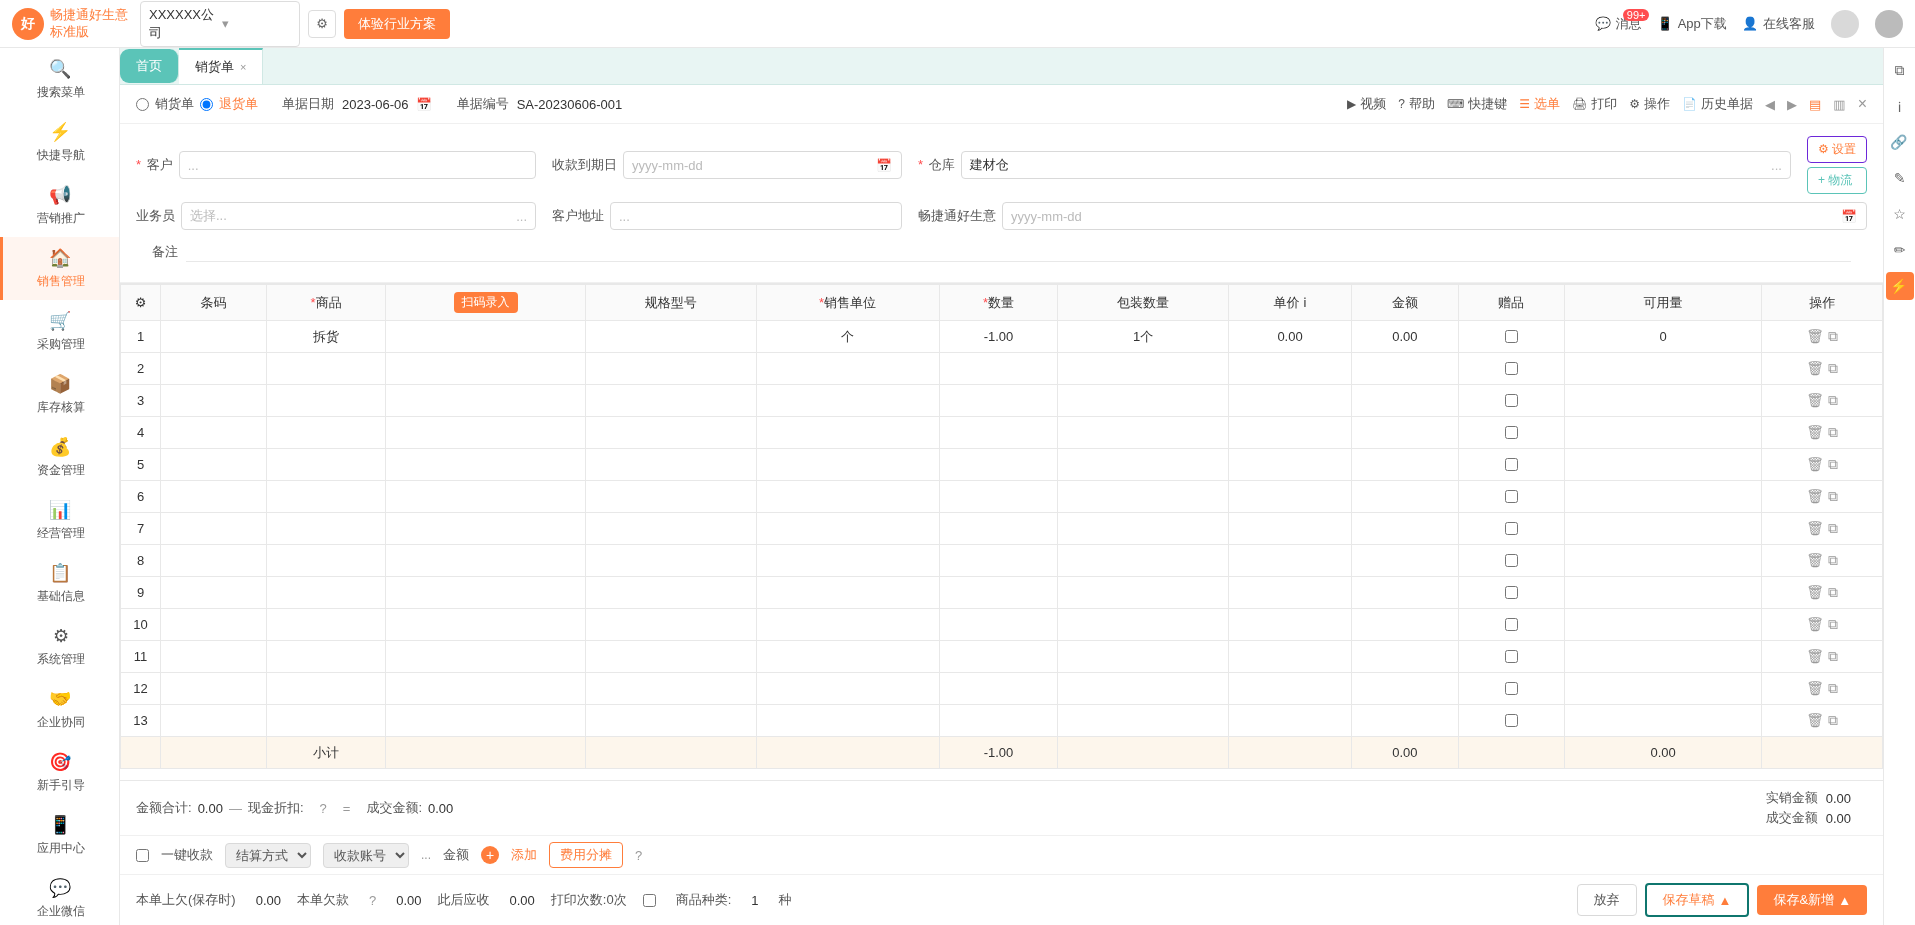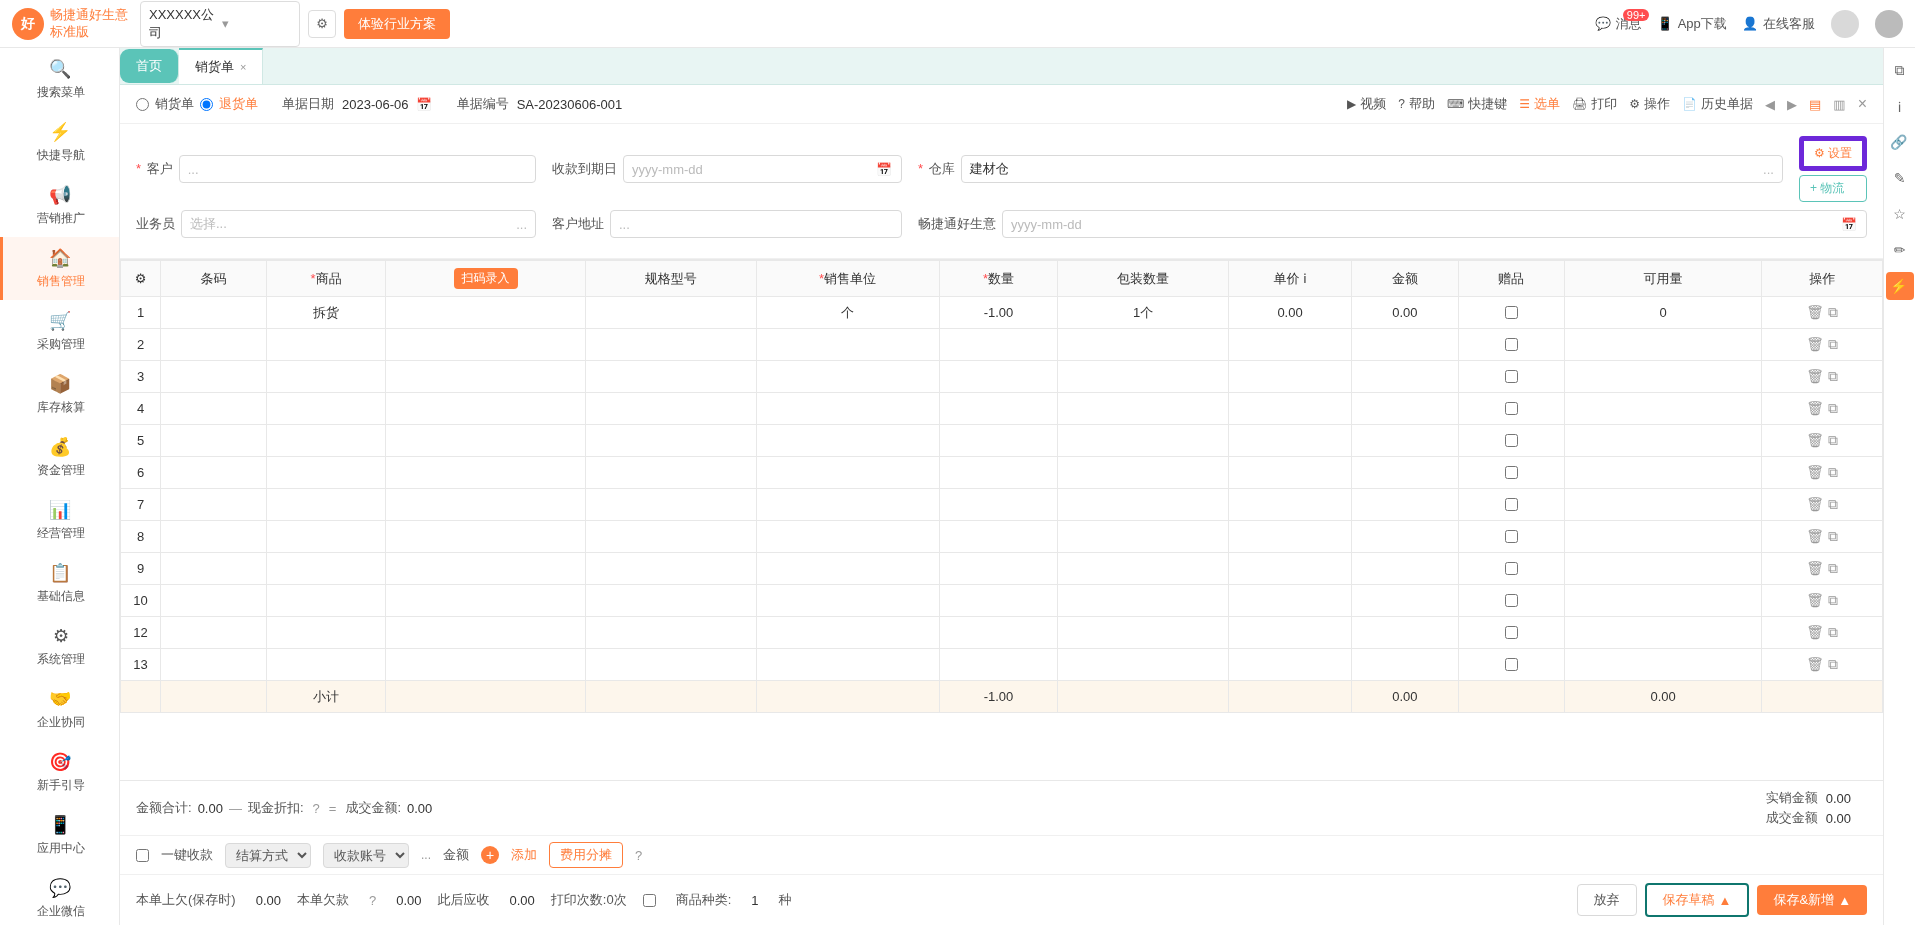--- a/index.html
+++ b/index.html
@@ -60,41 +60,41 @@
 
     
     .fields-area { padding: 12px 16px; border-bottom: 1px solid #f0f0f0; flex-shrink: 0; }
     .fields-row { display: flex; align-items: center; gap: 16px; margin-bottom: 8px; }
     .field-group { display: flex; align-items: center; gap: 6px; flex: 1; }
     .field-label { color: #555; white-space: nowrap; }
     .field-required { color: #ff4d4f; margin-right: 2px; }
     .field-input { border: 1px solid #d9d9d9; border-radius: 4px; padding: 4px 8px; flex: 1; color: #333; cursor: pointer; display: flex; align-items: center; justify-content: space-between; min-width: 120px; height: 28px; }
     .field-input .dots { color: #bbb; }
     .field-input.placeholder { color: #bbb; }
-    .setting-btn { background: #fff; border: 5px solid #6d28d9; color: #ff7d3b; border-radius: 4px; padding: 4px 10px; cursor: pointer; font-size: 12px; display: flex; align-items: center; gap: 4px; }
+    .setting-btn { background: #fff; border: 1px solid #6d28d9; color: #ff7d3b; border-radius: 4px; padding: 4px 10px; cursor: pointer; font-size: 12px; display: flex; align-items: center; gap: 4px; }
     .logistics-btn { background: #fff; border: 1px solid #5bc4b8; color: #5bc4b8; border-radius: 4px; padding: 4px 10px; cursor: pointer; font-size: 12px; display: flex; align-items: center; gap: 4px; }
 
     
     .table-container { flex: 1; overflow: auto; border-top: 1px solid #e8e8e8; }
     .data-table { width: 100%; border-collapse: collapse; }
     .data-table th { background: #fafafa; border: 1px solid #e8e8e8; padding: 7px 8px; text-align: center; color: #333; white-space: nowrap; font-weight: 500; position: sticky; top: 0; z-index: 1; }
     .data-table td { border: 1px solid #e8e8e8; padding: 6px 8px; text-align: center; color: #333; height: 32px; }
     .row-num { color: #999; width: 40px; }
     .subtotal-row td { background: #fdf6ec; font-weight: 500; }
     .red { color: #ff4d4f; }
     .scan-btn { background: #ff7d3b; color: #fff; border: none; border-radius: 4px; padding: 2px 8px; font-size: 12px; cursor: pointer; }
     .required-star { color: #ff4d4f; }
     .checkbox-cell { display: flex; justify-content: center; }
     input[type="checkbox"] { cursor: pointer; }
     .action-icons { display: flex; gap: 4px; justify-content: center; }
     .action-icon { cursor: pointer; color: #999; font-size: 14px; }
 
     
     .bottom-bar { border-top: 1px solid #e8e8e8; background: #fff; flex-shrink: 0; }
-    .summary-row { display: flex; align-items: center; padding: 8px 16px; gap: 9px; border-bottom: 1px solid #f0f0f0; }
+    .summary-row { display: flex; align-items: center; padding: 8px 16px; gap: 16px; border-bottom: 1px solid #f0f0f0; }
     .summary-item { display: flex; align-items: center; gap: 6px; color: #555; }
     .summary-value { color: #333; font-weight: 500; }
     .dash-sep { color: #999; }
     .equals { color: #999; }
 
     .payment-row { display: flex; align-items: center; padding: 6px 16px; gap: 12px; border-bottom: 1px solid #f0f0f0; }
     .payment-checkbox { cursor: pointer; }
     .payment-label { color: #555; }
     .payment-select { border: 1px solid #d9d9d9; border-radius: 4px; padding: 3px 6px; color: #555; cursor: pointer; }
     .add-btn { background: #ff7d3b; color: #fff; border: none; border-radius: 50%; width: 18px; height: 18px; display: flex; align-items: center; justify-content: center; cursor: pointer; font-size: 14px; }
@@ -319,20 +319,24 @@
           </div>
           <div class="field-group">
             <span class="field-label">畅捷通好生意</span>
             <div class="field-input placeholder">
               <span>yyyy-mm-dd</span>
               <span>📅</span>
             </div>
           </div>
         </div>
 
+        <div class="remarks-row">
+          <span class="remarks-label">备注</span>
+          <input class="remarks-input" type="text" style="">
+        </div>
       </div>
 
       <div class="table-container">
         <table class="data-table">
           <thead>
             <tr>
               <th>⚙</th>
               <th>条码</th>
               <th><span class="required-star">*</span>商品</th>
               <th><button class="scan-btn">扫码录入</button></th>
@@ -582,20 +586,44 @@
                 </td>
                 <td></td>
                 <td>
                   <div class="action-icons">
                     <span class="action-icon">🗑</span>
                     <span class="action-icon">⧉</span>
                   </div>
                 </td>
               </tr>
             <tr>
+                <td class="row-num">11</td>
+                <td></td>
+                <td></td>
+                <td></td>
+                <td></td>
+                <td></td>
+                <td></td>
+                <td></td>
+                <td></td>
+                <td></td>
+                <td>
+                  <div class="checkbox-cell">
+                    <input type="checkbox" style="">
+                  </div>
+                </td>
+                <td></td>
+                <td>
+                  <div class="action-icons">
+                    <span class="action-icon">🗑</span>
+                    <span class="action-icon">⧉</span>
+                  </div>
+                </td>
+              </tr>
+            <tr>
                 <td class="row-num">12</td>
                 <td></td>
                 <td></td>
                 <td></td>
                 <td></td>
                 <td></td>
                 <td></td>
                 <td></td>
                 <td></td>
                 <td></td>

